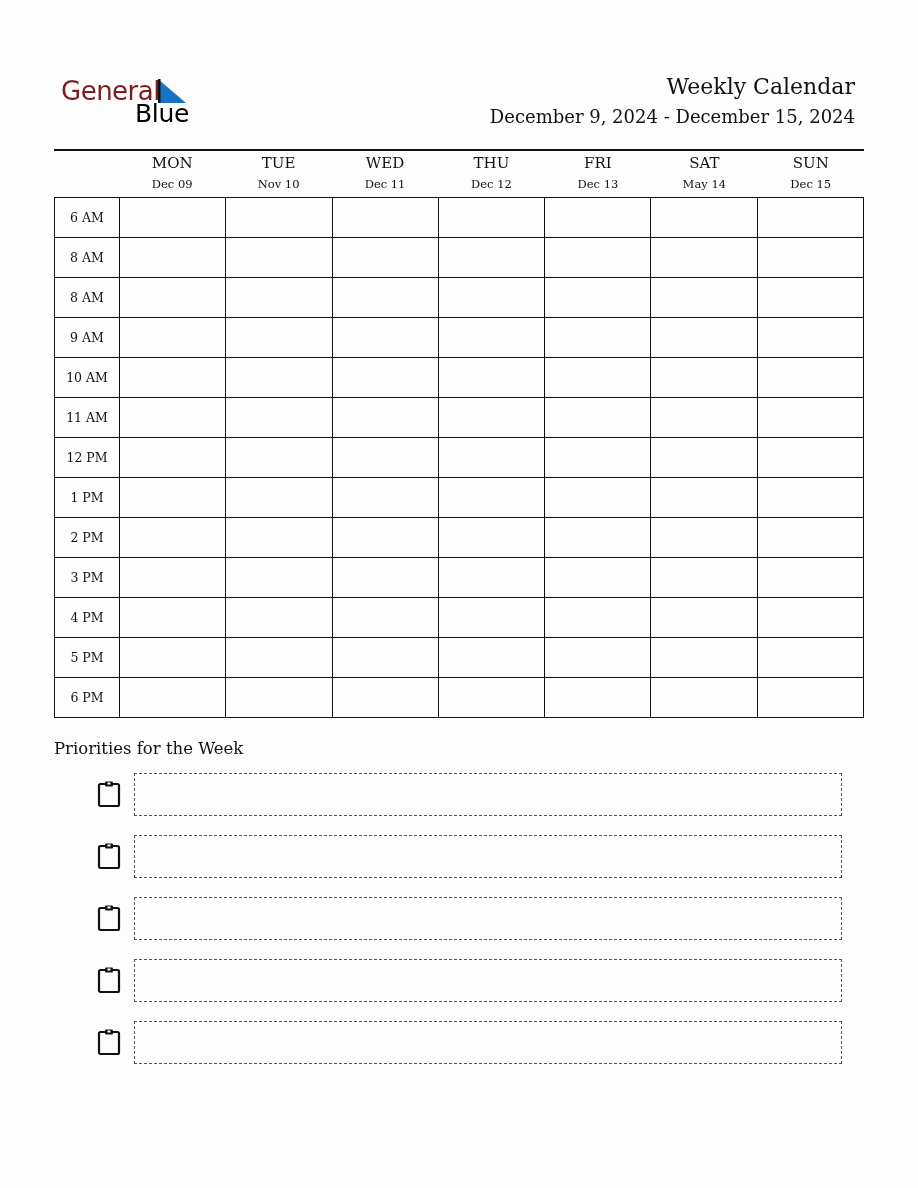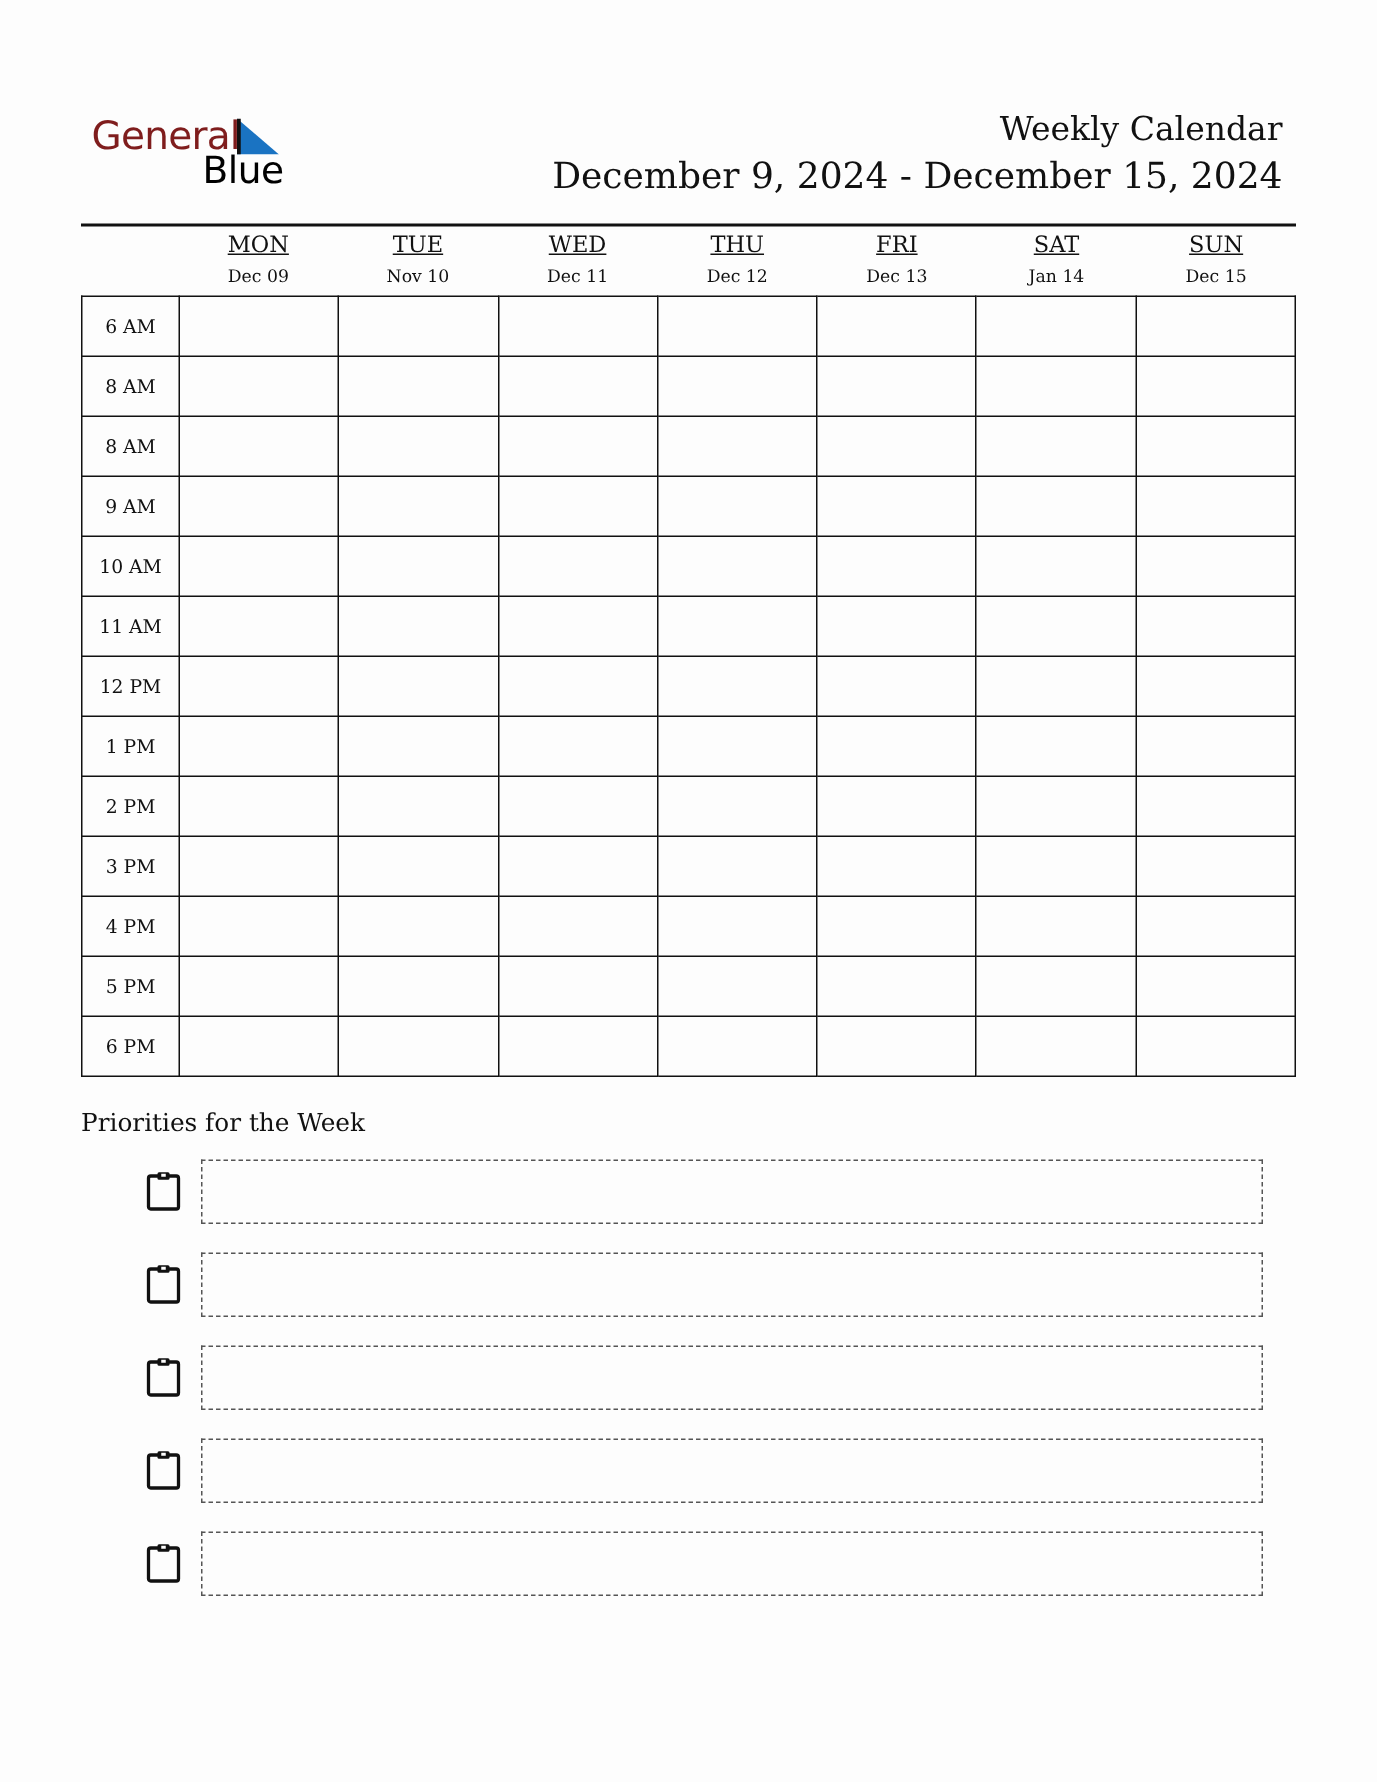--- a/index.html
+++ b/index.html
@@ -14,27 +14,27 @@
       font-size: 26px; color: #7f1d1d; letter-spacing: -0.5px; line-height: 34px;
     }
     .logo-blue {
       position: absolute; left: 74px; top: 25px; font-family: "DejaVu Sans", "Liberation Sans", sans-serif;
       font-size: 25px; color: #000000; letter-spacing: -0.3px; line-height: 30px;
     }
     .logo-tri { position: absolute; left: 97px; top: 5px; width: 28px; height: 24px; }
 
     .title-block { position: absolute; right: 63px; top: 72px; text-align: right; }
     .title { font-size: 22px; line-height: 30px; }
-    .range { font-size: 24px; line-height: 30px; text-align: center; }
+    .range { font-size: 18px; line-height: 30px; text-align: center; }
 
     .top-rule { position: absolute; left: 54px; top: 149px; width: 810px; height: 1.5px; background: #111; }
 
     .day-headers { position: absolute; left: 119px; top: 151px; width: 745px; height: 46px; display: flex; }
     .day-head { flex: 1; text-align: center; }
-    .day-name { font-size: 15px; line-height: 22px; margin-top: 1px; text-decoration: underline; }
+    .day-name { font-size: 15px; line-height: 22px; margin-top: 1px; }
     .day-date { font-size: 11.5px; line-height: 16px; margin-top: 2px; }
 
     table.grid {
       position: absolute; left: 54px; top: 197px; width: 810px; height: 507px;
       border-collapse: collapse; table-layout: fixed; border-radius: 25px;
     }
     table.grid td { border: 1.5px solid #111; padding: 0; height: 39px; }
     table.grid td.time { width: 64px; text-align: center; font-size: 12.5px; }
 
     .prio-label { position: absolute; left: 54px; top: 737px; font-size: 16.5px; line-height: 24px; }
@@ -80,21 +80,21 @@
   <div class="day-head">
     <div class="day-name">THU</div>
     <div class="day-date">Dec 12</div>
   </div>
   <div class="day-head">
     <div class="day-name">FRI</div>
     <div class="day-date">Dec 13</div>
   </div>
   <div class="day-head">
     <div class="day-name">SAT</div>
-    <div class="day-date">Jan 14</div>
+    <div class="day-date">May 14</div>
   </div>
   <div class="day-head">
     <div class="day-name">SUN</div>
     <div class="day-date">Dec 15</div>
   </div>
 </div>
 
 <table class="grid">
   <tbody id="grid-body">
       <tr>

